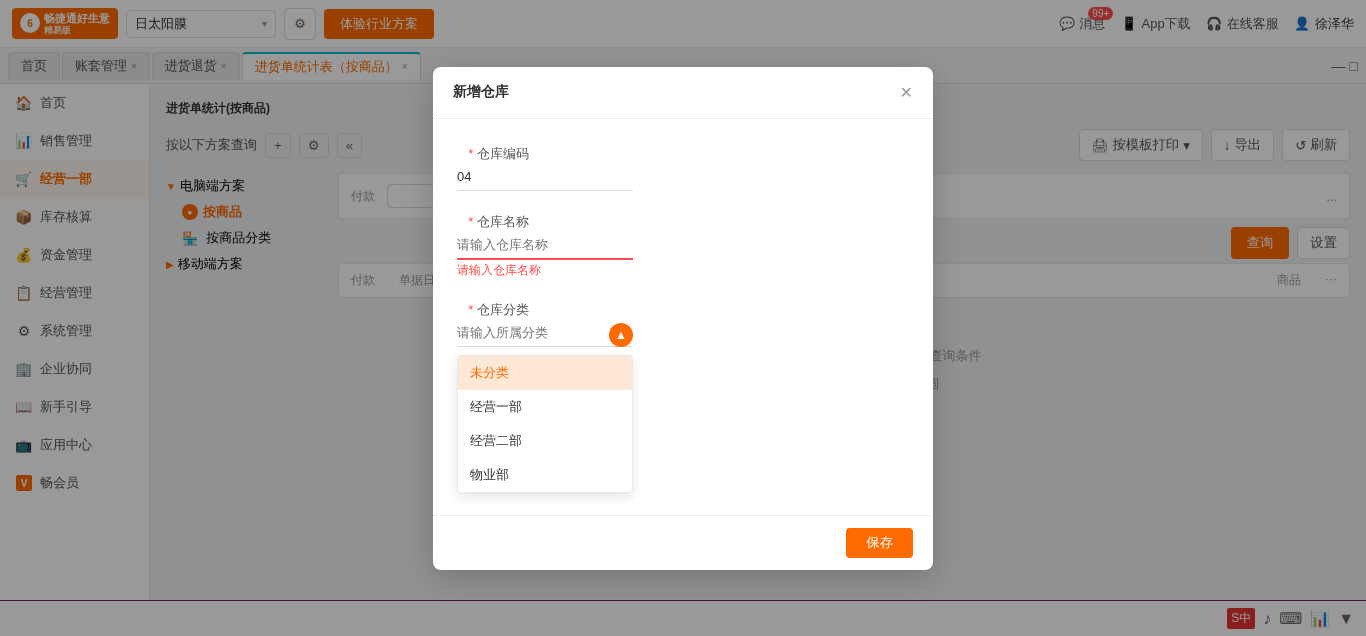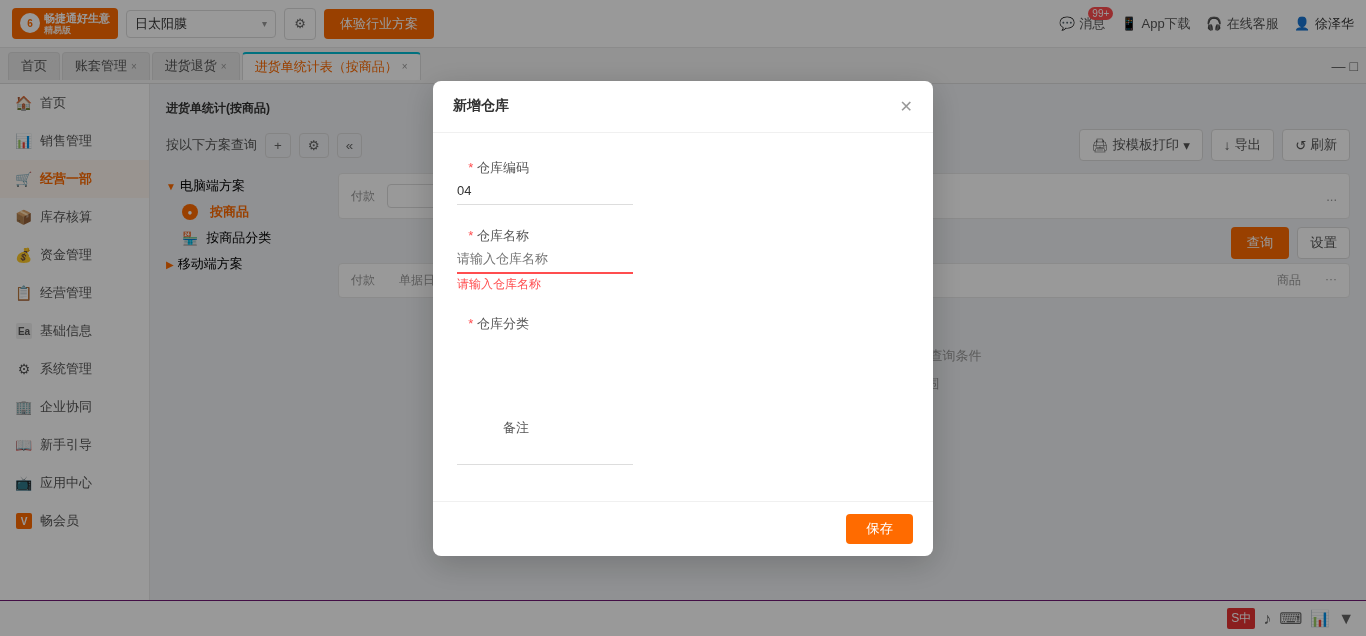--- a/index.html
+++ b/index.html
@@ -261,24 +261,20 @@
     </div>
     <div class="sidebar-item">
       <span class="sidebar-icon">💰</span>
       <span>资金管理</span>
     </div>
     <div class="sidebar-item">
       <span class="sidebar-icon">📋</span>
       <span>经营管理</span>
     </div>
     <div class="sidebar-item">
-      <span class="sidebar-icon" style="background:#eee;border-radius:2px;font-size:10px;padding:1px 3px;font-weight:bold;color:#555;">Ea</span>
-      <span>基础信息</span>
-    </div>
-    <div class="sidebar-item">
       <span class="sidebar-icon">⚙</span>
       <span>系统管理</span>
     </div>
     <div class="sidebar-item">
       <span class="sidebar-icon">🏢</span>
       <span>企业协同</span>
     </div>
     <div class="sidebar-item">
       <span class="sidebar-icon">📖</span>
       <span>新手引导</span>
@@ -329,21 +325,21 @@
       <div style="width:160px; flex-shrink:0;">
         <div class="scheme-tree">
           <div class="tree-item">
             <span class="tree-arrow">▼</span>
             <span>电脑端方案</span>
           </div>
           <div class="tree-item" style="padding-left:16px;">
             <div class="tree-icon-circle">
                 <span>●</span>
               </div>
-            <span class="active-scheme" style="margin-left:8px;">按商品</span>
+            <span class="active-scheme" style="margin-left:1px;">按商品</span>
           </div>
           <div class="tree-item" style="padding-left:16px;">
             <span>🏪</span>
             <span style="margin-left:4px;">按商品分类</span>
           </div>
           <div class="tree-item">
             <span class="tree-arrow">▶</span>
             <span>移动端方案</span>
           </div>
         </div>
@@ -418,20 +414,31 @@
           <input class="form-input error-border" type="text" placeholder="请输入仓库名称" style="">
           <div class="error-msg">请输入仓库名称</div>
         </div>
       </div>
 
       <div class="form-row" style="position:relative;">
         <div class="form-label">
           <span class="required">*</span>
           <span>仓库分类</span>
         </div>
+        <div class="form-field" style="position:relative;">
+          <input class="classify-input" type="text" placeholder="请输入所属分类" style="">
+          <div class="up-arrow-btn">▲</div>
+          
+          <div class="dropdown-list">
+            <div class="dropdown-item selected">未分类</div>
+            <div class="dropdown-item">经营一部</div>
+            <div class="dropdown-item">经营二部</div>
+            <div class="dropdown-item">物业部</div>
+          </div>
+        </div>
       </div>
 
       <div class="form-row" style="margin-top: 80px;">
         <div class="form-label">备注</div>
         <div class="form-field">
           <input class="form-input" type="text" style="">
         </div>
       </div>
 
     </div>

